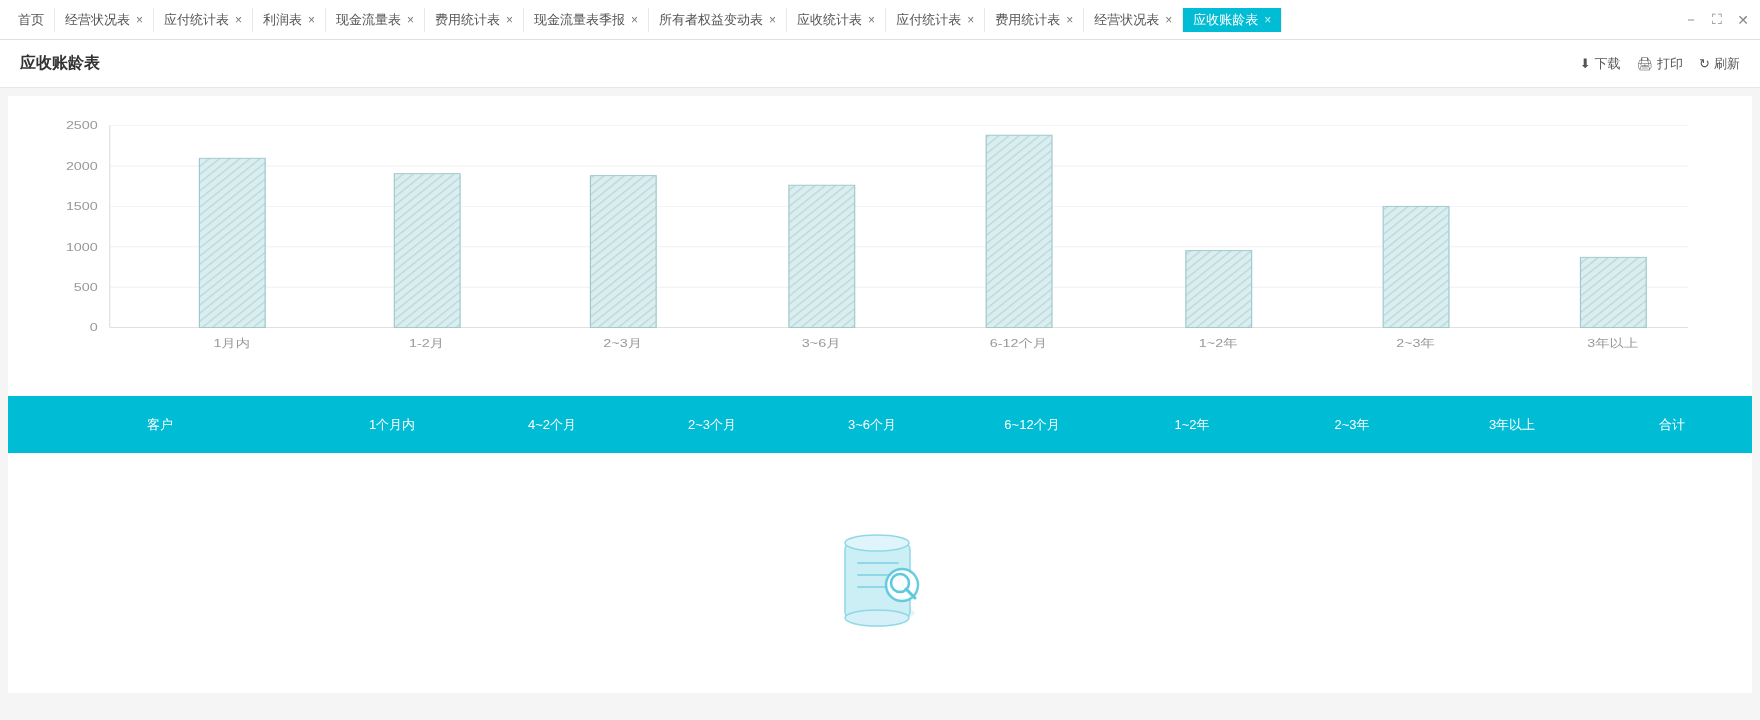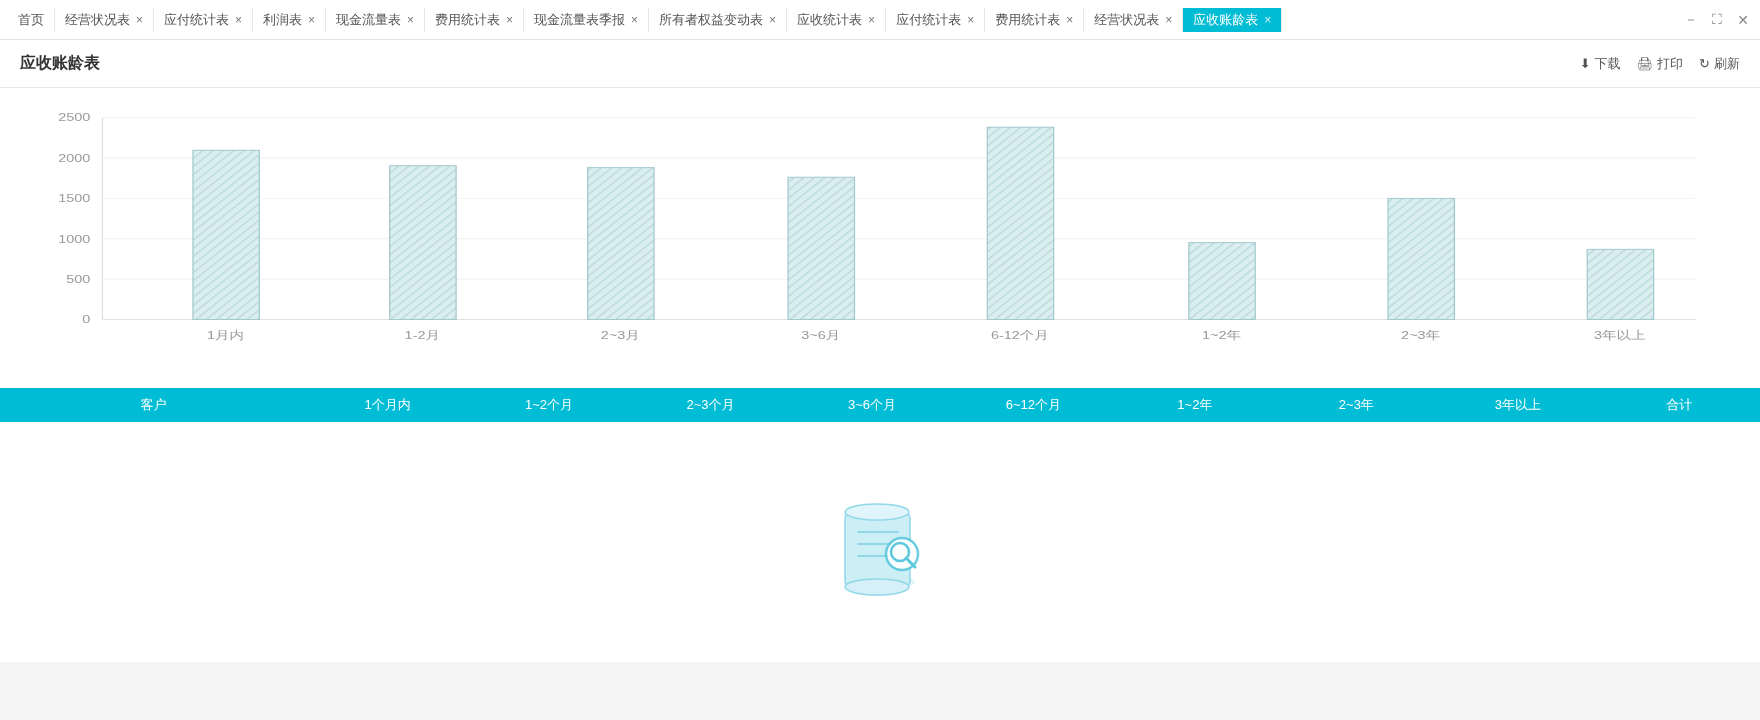--- a/index.html
+++ b/index.html
@@ -84,37 +84,37 @@
       align-items: center;
       gap: 4px;
       cursor: pointer;
       color: #555;
       font-size: 13px;
     }
 
     
     .main-content {
       background: #fff;
-      margin: 0;
+      margin: 8px;
       padding: 0;
     }
 
     
     .chart-area {
       padding: 20px 40px 20px 30px;
       background: #fff;
       min-height: 300px;
     }
 
     
     .table-header {
       display: flex;
       background: #00bcd4;
       color: #fff;
-      height: 34px;
+      height: 57px;
       align-items: center;
     }
     .th-cell {
       flex: 1;
       text-align: center;
       font-size: 13px;
       padding: 0 8px;
     }
     .th-cell:first-child {
       flex: 2;
@@ -268,21 +268,21 @@
       <text x="1152" y="240" text-anchor="middle" font-size="12" fill="#999">2~3年</text>
 
       <rect x="1290" y="147" width="55" height="73" fill="url(#hatch)" stroke="#a0c8cc" stroke-width="1"></rect>
       <text x="1317" y="240" text-anchor="middle" font-size="12" fill="#999">3年以上</text>
     </svg>
   </div>
 
   <div class="table-header" id="table-header-row">
   <div class="th-cell">客户</div>
       <div class="th-cell">1个月内</div>
-      <div class="th-cell">1~2个月</div>
+      <div class="th-cell">4~2个月</div>
       <div class="th-cell">2~3个月</div>
       <div class="th-cell">3~6个月</div>
       <div class="th-cell">6~12个月</div>
       <div class="th-cell">1~2年</div>
       <div class="th-cell">2~3年</div>
       <div class="th-cell">3年以上</div>
       <div class="th-cell">合计</div>
     </div>
 
   <div class="empty-state">

